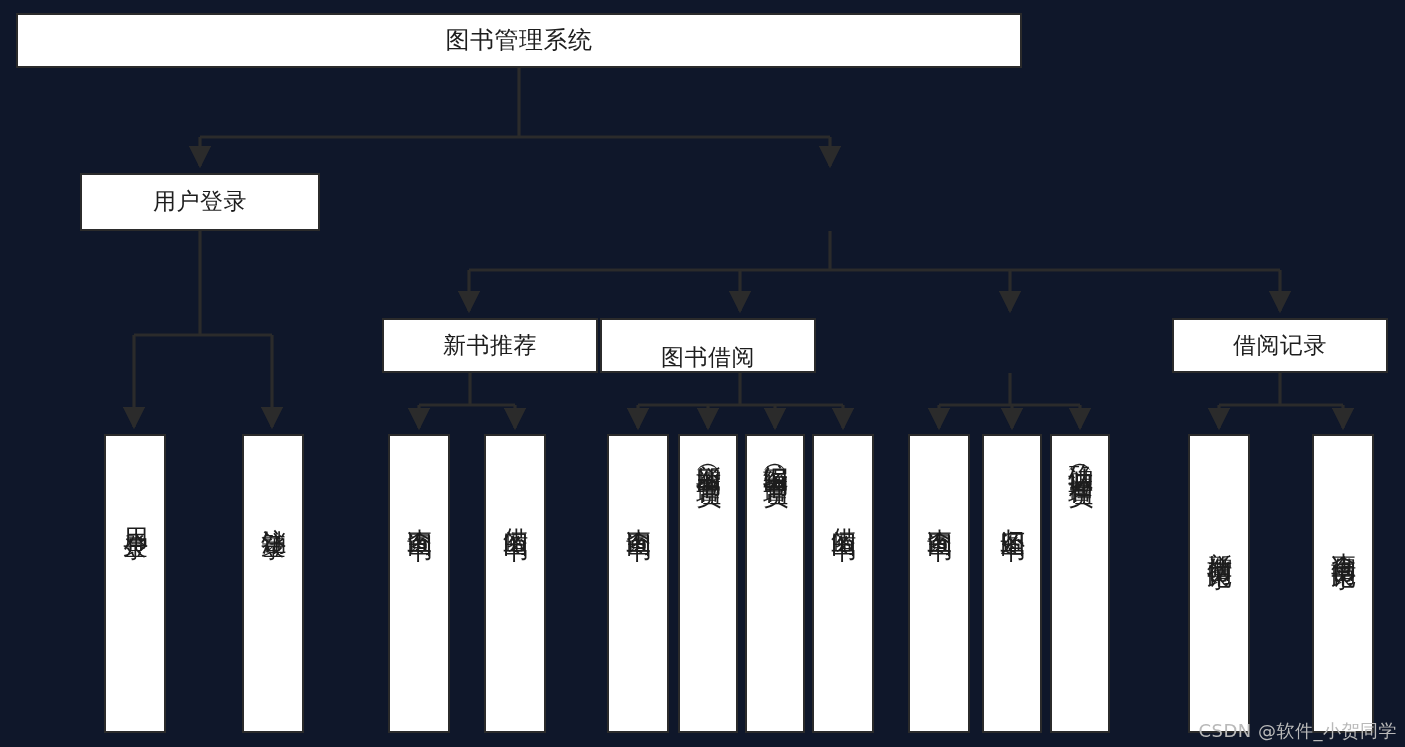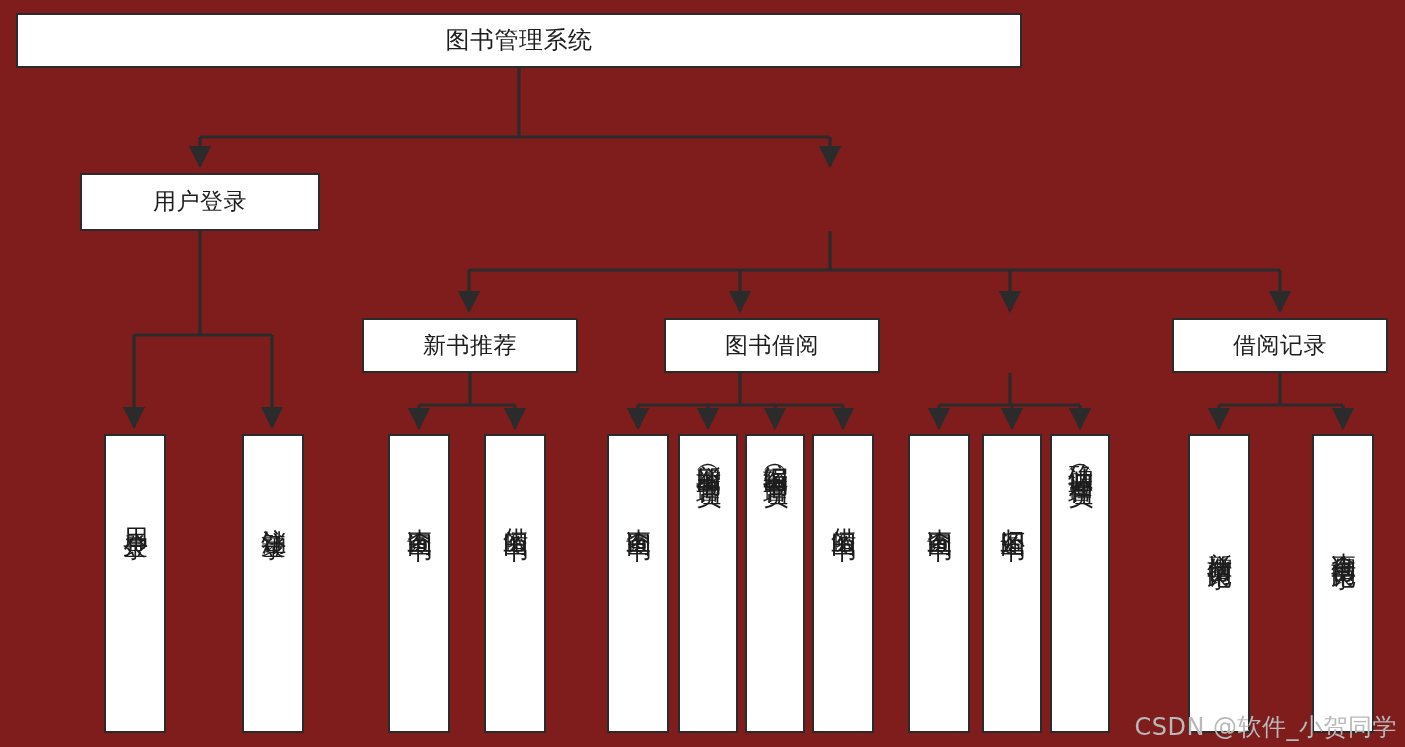--- a/index.html
+++ b/index.html
@@ -7,21 +7,21 @@
     padding: 0;
     background: #ffffff;
   }
   body {
     font-family: "DejaVu Sans", "Liberation Sans", sans-serif;
   }
   #canvas {
     position: relative;
     width: 1405px;
     height: 747px;
-    background: #7f1d1d;
+    background: #0f172a;
     overflow: hidden;
   }
   svg.wires {
     position: absolute;
     left: 0;
     top: 0;
     width: 1405px;
     height: 747px;
     pointer-events: none;
   }
@@ -66,21 +66,21 @@
   .node.vert.pad-mid {
     padding-top: 72px;
   }
   .node.vert.pad-low {
     padding-top: 96px;
   }
   .watermark {
     position: absolute;
     right: 8px;
     bottom: 4px;
-    font-size: 24px;
+    font-size: 18px;
     color: #b9b9b9;
     letter-spacing: 0.5px;
     white-space: nowrap;
   }
 </style>
 </head>
 <body>
 
 <div id="canvas">
 
@@ -136,24 +136,24 @@
   </svg>
 
   <div class="node horiz root" style="left:16px; top:13px; width:1006px; height:55px;">
     <span class="label">图书管理系统</span>
   </div>
 
   <div class="node horiz" style="left:80px; top:173px; width:240px; height:58px;">
     <span class="label">用户登录</span>
   </div>
 
-  <div class="node horiz" style="left:362px; top:318px; width:216px; height:55px;">
+  <div class="node horiz" style="left:382px; top:318px; width:216px; height:55px;">
     <span class="label">新书推荐</span>
   </div>
-  <div class="node horiz" style="left:664px; top:318px; width:216px; height:55px;">
+  <div class="node horiz" style="left:600px; top:318px; width:216px; height:55px;align-items:flex-end;">
     <span class="label">图书借阅</span>
   </div>
   <div class="node horiz" style="left:1172px; top:318px; width:216px; height:55px;">
     <span class="label">借阅记录</span>
   </div>
 
   <div class="node vert pad-mid" style="left:104px; top:434px; width:62px; height:299px;">
     <span class="label">用户登录</span>
   </div>
   <div class="node vert pad-mid" style="left:242px; top:434px; width:62px; height:299px;">

